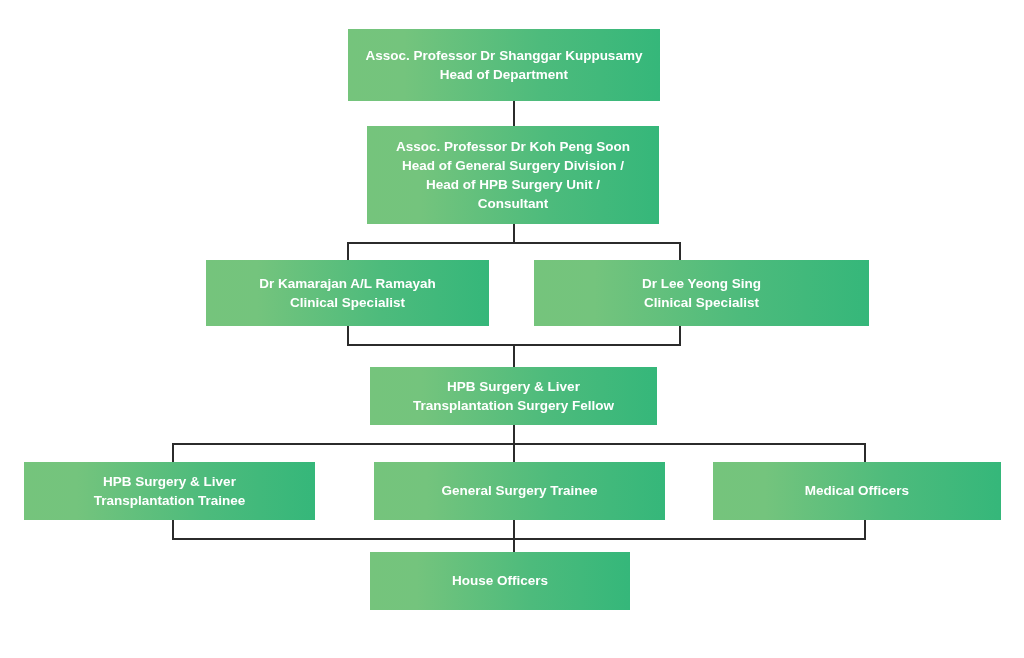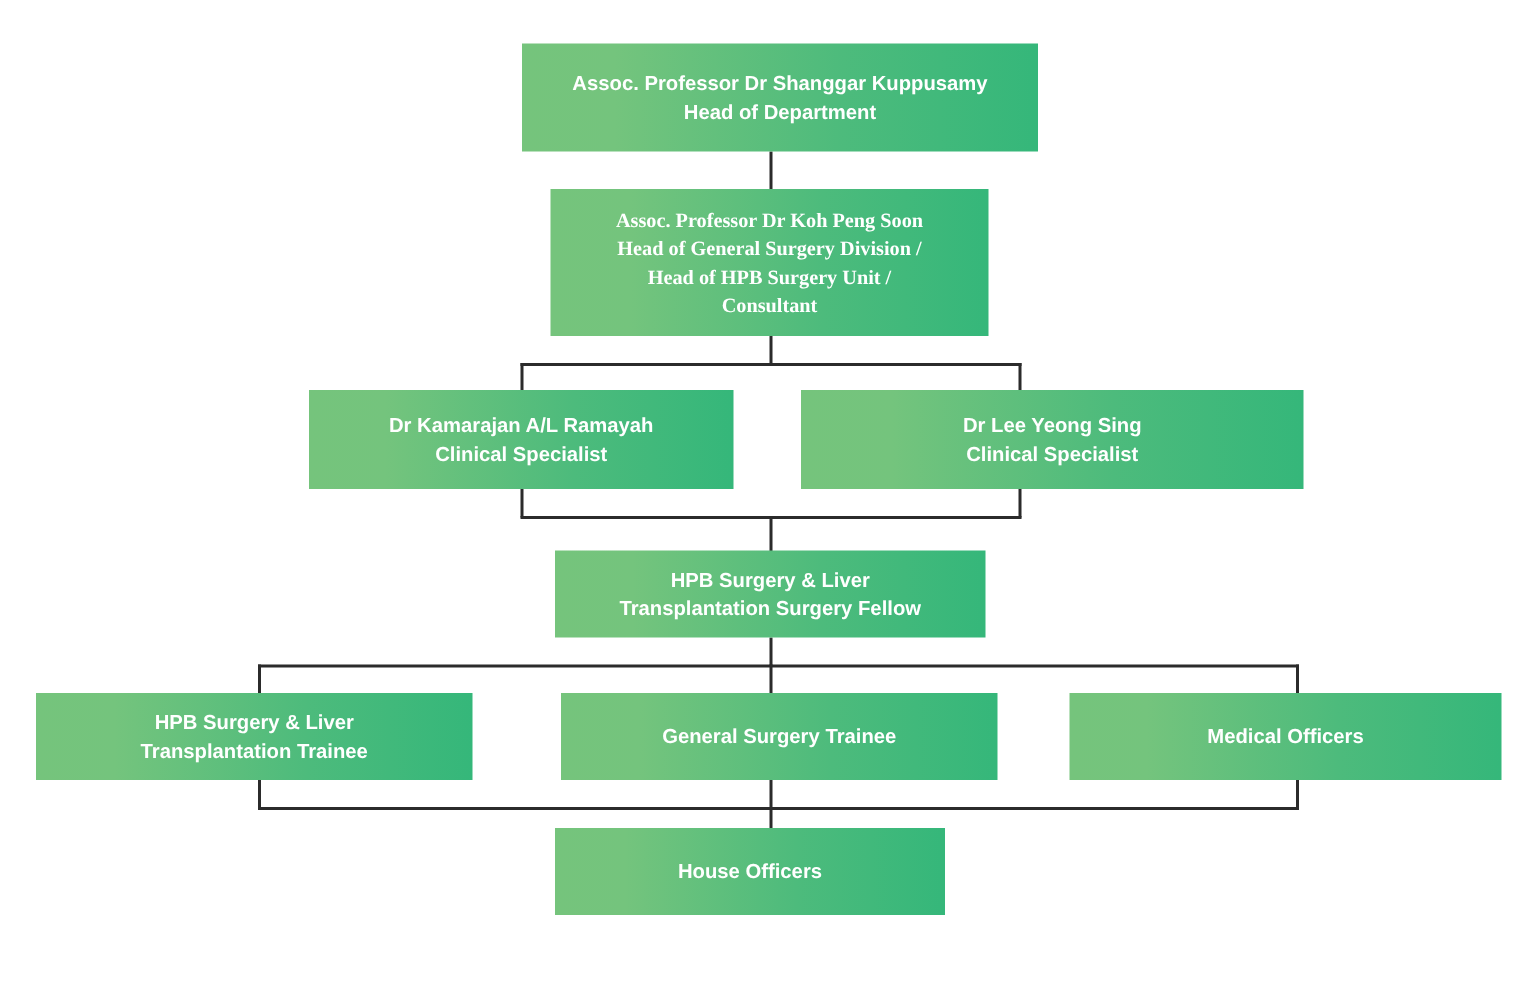--- a/index.html
+++ b/index.html
@@ -66,26 +66,26 @@
   <div class="conn v" style="left:172px; top:443px; height:20px;"></div>
   <div class="conn v" style="left:513px; top:443px; height:20px;"></div>
   <div class="conn v" style="left:864px; top:443px; height:20px;"></div>
 
   <div class="conn v" style="left:172px; top:520px; height:19px;"></div>
   <div class="conn v" style="left:513px; top:520px; height:19px;"></div>
   <div class="conn v" style="left:864px; top:520px; height:19px;"></div>
   <div class="conn h" style="left:172px; top:538px; width:694px;"></div>
   <div class="conn v" style="left:513px; top:538px; height:15px;"></div>
 
-  <div class="node" style="left:348px; top:29px; width:344px; height:72px;">
+  <div class="node" style="left:348px; top:29px; width:312px; height:72px;">
     <span class="label">Assoc. Professor Dr Shanggar Kuppusamy
 Head of Department</span>
   </div>
 
-  <div class="node" style="left:367px; top:126px; width:292px; height:98px;font-family:Liberation Serif, serif;">
+  <div class="node" style="left:367px; top:126px; width:292px; height:98px;">
     <span class="label">Assoc. Professor Dr Koh Peng Soon
 Head of General Surgery Division /
 Head of HPB Surgery Unit /
 Consultant</span>
   </div>
 
   <div class="node" style="left:206px; top:260px; width:283px; height:66px;">
     <span class="label">Dr Kamarajan A/L Ramayah
 Clinical Specialist</span>
   </div>

